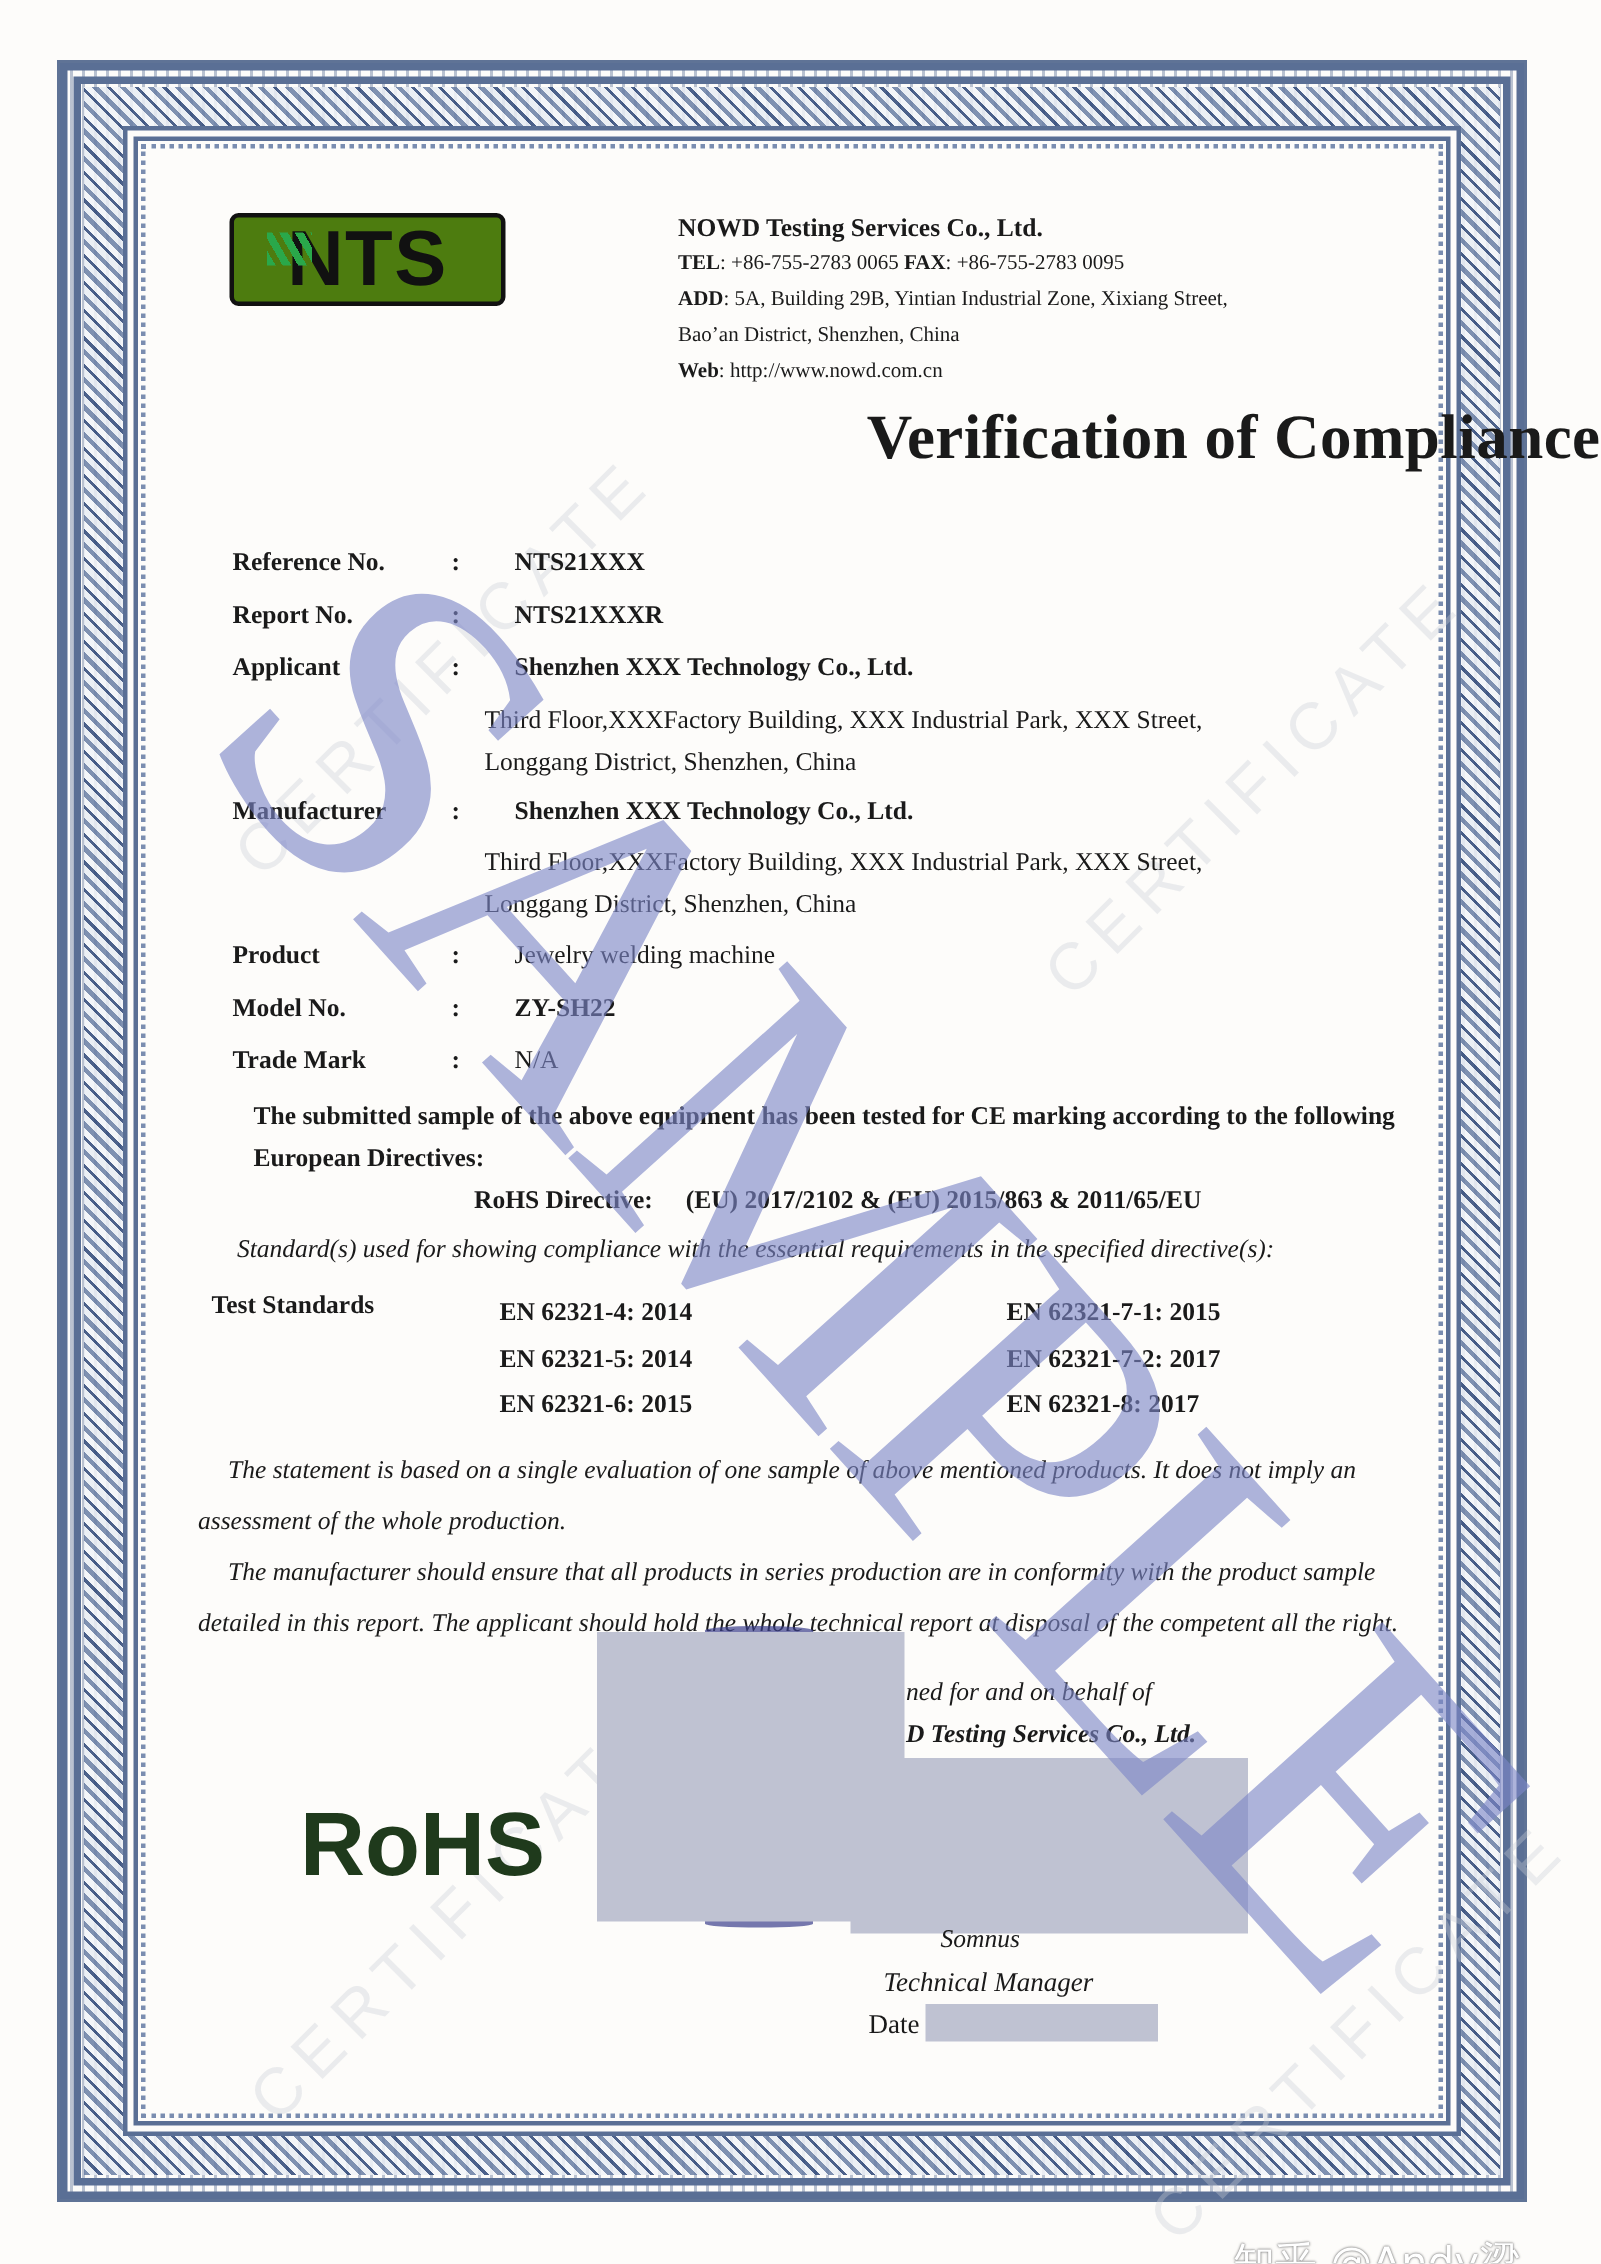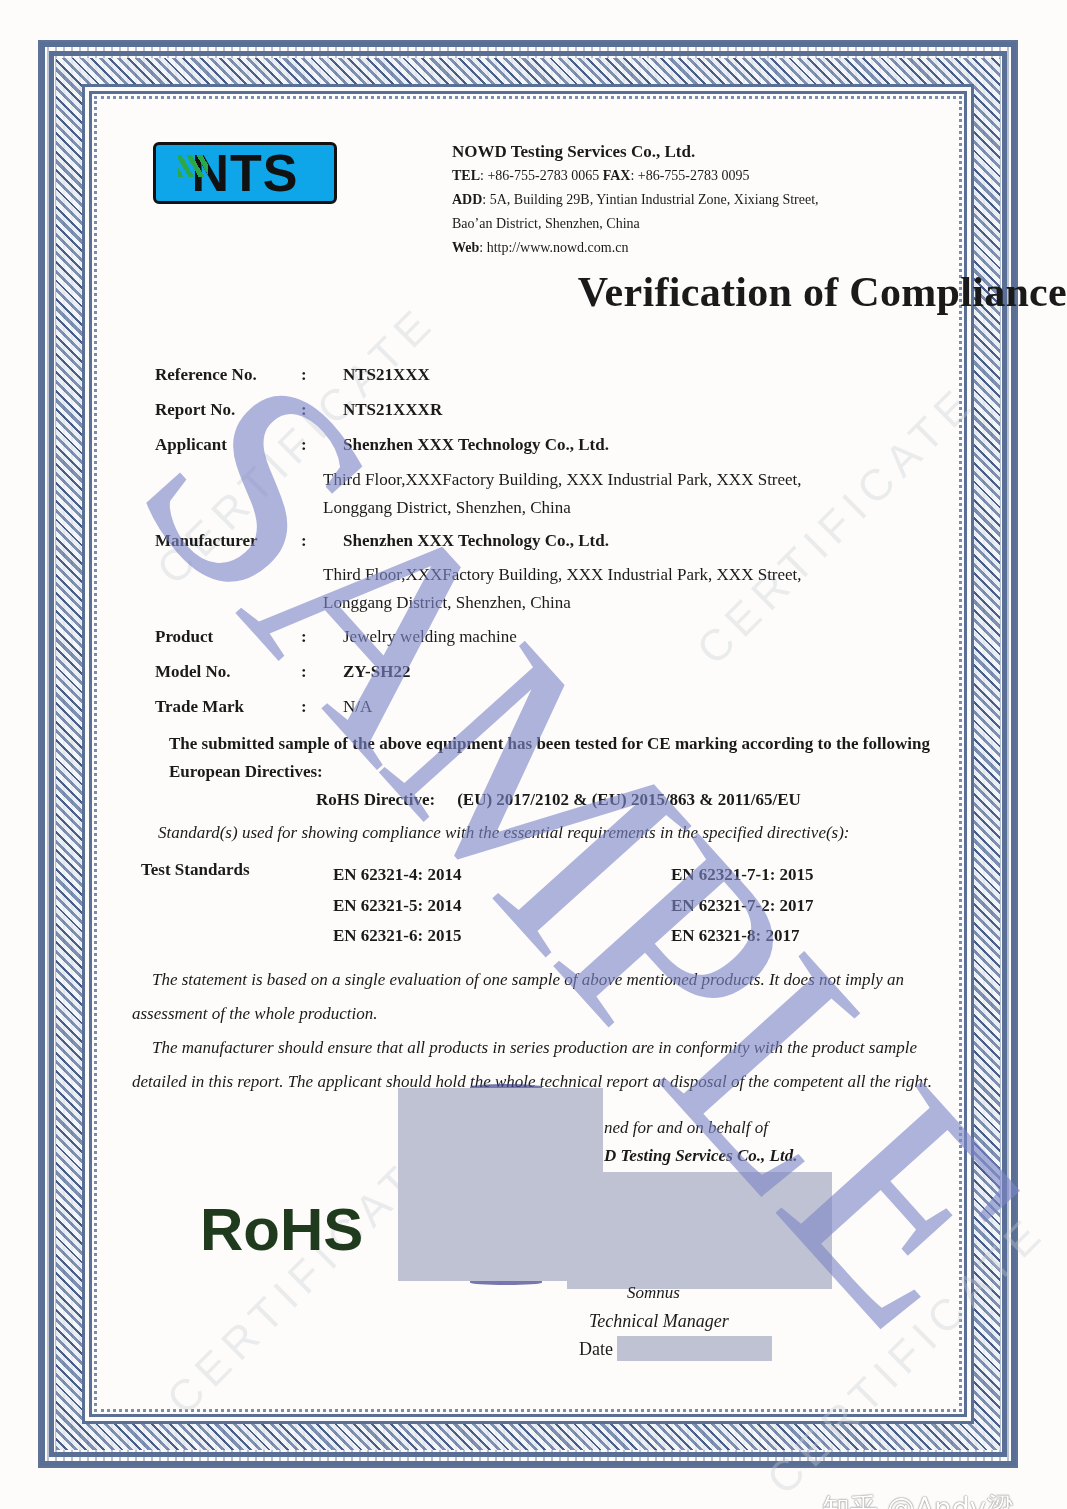--- a/index.html
+++ b/index.html
@@ -15,21 +15,21 @@
   .scroll-band { position:absolute; left:56px; top:58px; width:944px; height:1392px; box-sizing:border-box;
          border:26px solid transparent;
          border-image: repeating-linear-gradient(45deg, #6a7fa5 0 3px, #e9edf4 3px 7px, #2f4878 7px 9px, #f3f5f9 9px 13px) 26;
          opacity:0.85; }
   .inner-frame { position:absolute; left:82px; top:84px; width:892px; height:1340px; box-sizing:border-box;
          border:10px double #5a6f95; background:#fdfcfa; }
   .bead-line { position:absolute; left:94px; top:96px; width:868px; height:1316px; box-sizing:border-box;
          border:3px dotted #7a8db0; }
 
   .logo { position:absolute; left:153px; top:142px; width:184px; height:62px; box-sizing:border-box;
-          border:3px solid #111; border-radius:6px; background:#0ea5e9; display:flex; align-items:center; justify-content:center; }
+          border:3px solid #111; border-radius:6px; background:#4d7c0f; display:flex; align-items:center; justify-content:center; }
   .logo-text { font-family:"Liberation Sans", sans-serif; font-weight:900; font-size:52px; letter-spacing:1px; color:#111; line-height:1; }
   .logo-stripes { position:absolute; left:22px; top:10px; width:30px; height:22px;
           background:repeating-linear-gradient(60deg, #2aa84a 0 5px, transparent 5px 9px); }
 
   .company { position:absolute; left:452px; top:140px; font-size:14px; line-height:24px; }
   .company .name { font-weight:bold; font-size:17px; }
   .company b { font-weight:bold; }
 
   .title { position:absolute; left:0; right:0; top:268px; text-align:right; padding-left:133px;
            font-size:42px; font-weight:bold; letter-spacing:0.3px; }

